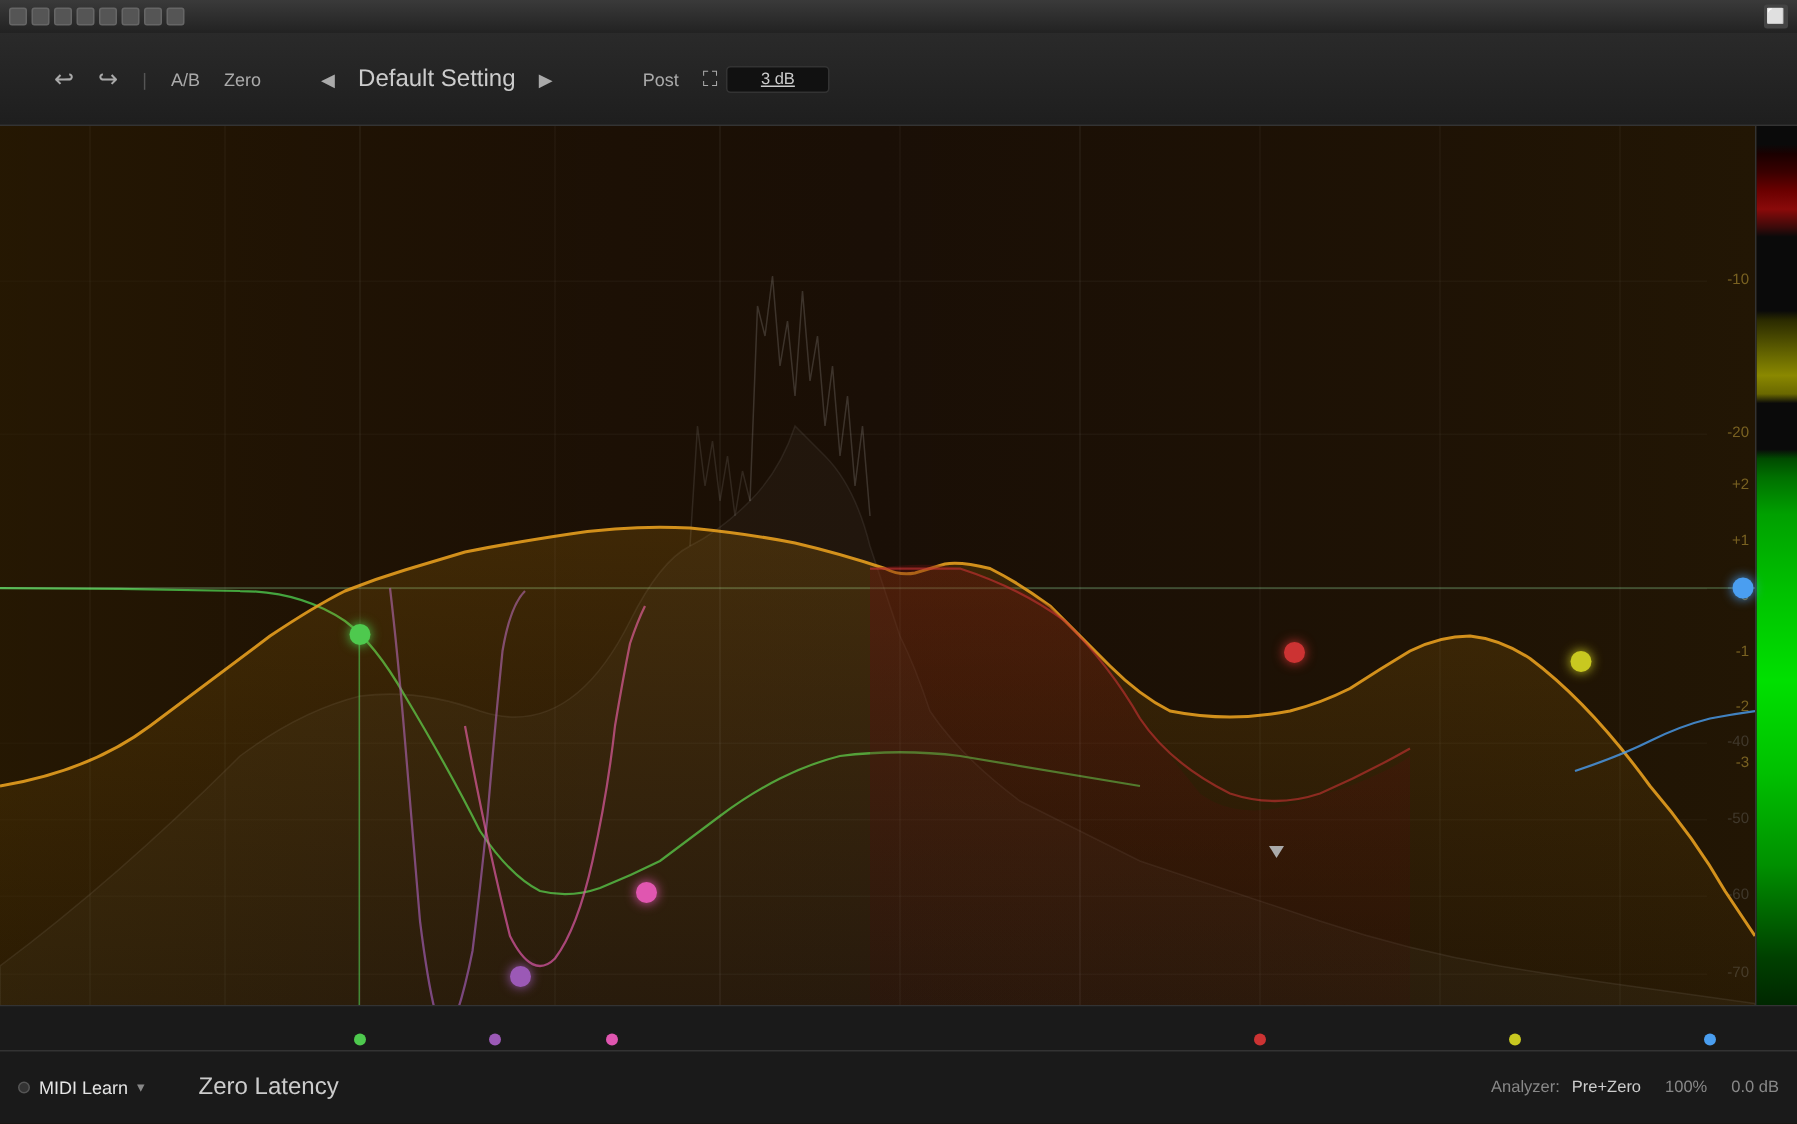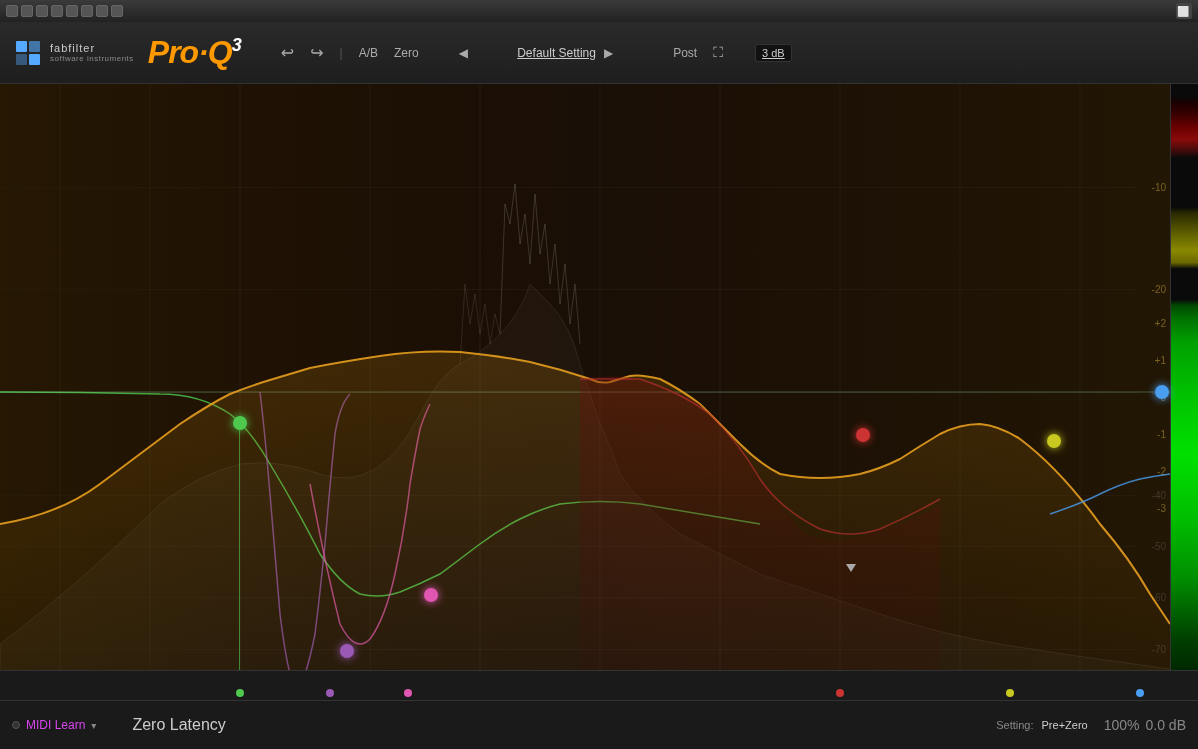--- a/index.html
+++ b/index.html
@@ -144,24 +144,23 @@
     }
     .preset-arrow {
       color: #aaa;
       font-size: 12px;
       cursor: pointer;
       background: none;
       border: none;
     }
     .preset-name {
       color: #ccc;
-      font-size: 12px;
+      font-size: 16px;
       min-width: 120px;
-      text-align: right;
-      text-decoration: underline;
+      text-align: center;
     }
 
     .help-btn {
       margin-left: auto;
       color: #aaa;
       font-size: 12px;
       cursor: pointer;
       background: none;
       border: none;
     }
@@ -172,23 +171,23 @@
       background: none;
       border: none;
       margin-left: 16px;
     }
 
     .gain-display {
       background: #111;
       border: 1px solid #333;
       color: #ccc;
       font-size: 11px;
-      padding: 2px 6px;
+      padding: 2px 22px;
       border-radius: 3px;
-      margin-left: 32px;
+      margin-left: 6px;
       text-decoration: underline;
     }
 
     
     #eq-main {
       width: 100%;
       height: 616px;
       position: relative;
       background: #1a1208;
       overflow: hidden;
@@ -251,21 +250,21 @@
       gap: 6px;
     }
     .midi-led {
       width: 8px;
       height: 8px;
       border-radius: 50%;
       background: #333;
       border: 1px solid #555;
     }
     .midi-learn-btn {
-      color: #d946ef;
+      color: #e5e5e5;
       font-size: 12px;
       background: none;
       border: none;
       cursor: pointer;
     }
     .midi-arrow {
       color: #888;
       font-size: 10px;
       cursor: pointer;
       background: none;
@@ -294,23 +293,23 @@
       font-size: 11px;
     }
     .analyzer-value {
       color: #ccc;
       font-size: 11px;
     }
 
     .zoom-area {
       display: flex;
       align-items: center;
-      gap: 6px;
+      gap: 16px;
       color: #888;
-      font-size: 14px;
+      font-size: 11px;
     }
 
     
     .h-line {
       position: absolute;
       left: 0;
       width: calc(100% - 60px);
       height: 1px;
       background: rgba(255,255,255,0.05);
     }
@@ -351,35 +350,20 @@
     <div class="titlebar-btn"></div>
     <div class="titlebar-btn"></div>
     <div class="titlebar-btn"></div>
     <div class="titlebar-btn"></div>
     <div class="titlebar-btn"></div>
   </div>
   <div class="titlebar-camera">⬜</div>
 </div>
 
 <div id="plugin-header">
-  <div class="logo-area">
-    <div class="logo-grid">
-      <div class="logo-dot" style="background:#5af"></div>
-      <div class="logo-dot" style="background:#5af; opacity:0.6"></div>
-      <div class="logo-dot" style="background:#5af; opacity:0.4"></div>
-      <div class="logo-dot" style="background:#5af"></div>
-    </div>
-    <div class="logo-text">
-      <span class="logo-fabfilter">fabfilter</span>
-      <span class="logo-subtitle">software instruments</span>
-    </div>
-    <div class="logo-proq">
-      Pro·Q<span>3</span>
-    </div>
-  </div>
 
   <div class="header-controls">
     <button class="ctrl-btn">↩</button>
     <button class="ctrl-btn">↪</button>
     <span class="ctrl-sep">|</span>
     <button class="ab-btn">A/B</button>
     <button class="copy-btn">Zero</button>
   </div>
 
   <div class="preset-area">
@@ -555,21 +539,21 @@
 <div id="bottom-bar">
   <div class="midi-learn-area">
     <div class="midi-led"></div>
     <button class="midi-learn-btn">MIDI Learn</button>
     <button class="midi-arrow">▾</button>
   </div>
 
   <button class="latency-btn">Zero Latency</button>
 
   <div class="analyzer-area">
-    <span class="analyzer-label">Setting:</span>
+    <span class="analyzer-label">Analyzer:</span>
     <span class="analyzer-value">Pre+Zero</span>
   </div>
 
   <div class="zoom-area">
     <span>100%</span>
     <span>0.0 dB</span>
   </div>
 </div>
 
 </body></html>

